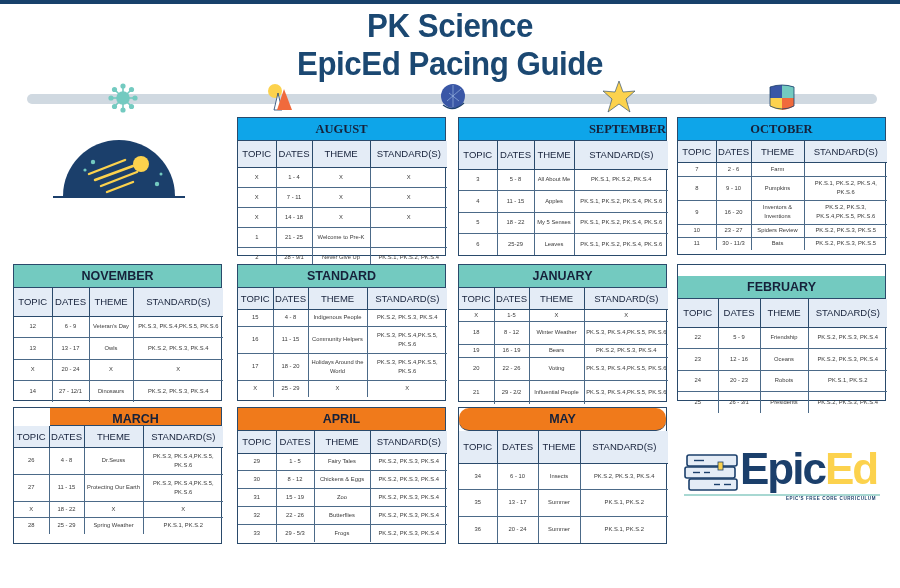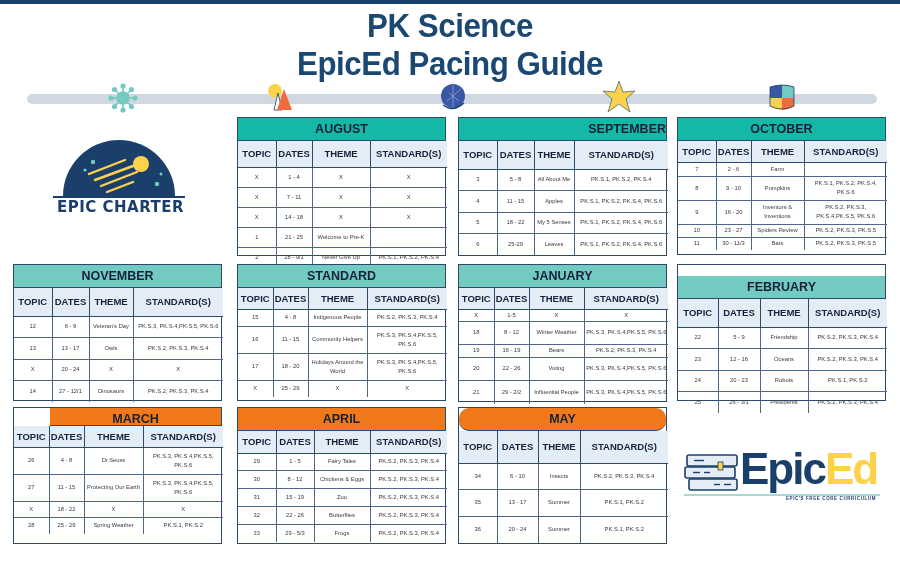--- a/index.html
+++ b/index.html
@@ -33,26 +33,26 @@
   }
 
   .month {
     position:absolute; border:1px solid #2a4a6b; background:#fff;
     box-sizing:border-box;
   }
   .month-head {
     text-align:center; font-weight:bold; color:#16213a; font-size:12.5px;
     border-bottom:1px solid #2a4a6b; box-sizing:border-box;
   }
-  .yellow { background:#14b8a6; }
+  .yellow { background:#0ea5e9;font-family:Liberation Serif, serif; }
   .teal { background:#73cac0; }
   .orange { background:#f07a1b; }
   table { border-collapse:collapse; width:100%; table-layout:fixed; }
   th {
-    background:#e4ecf6; color:#16213a; font-weight:bold; font-size:9.5px;
+    background:#e4ecf6; color:#16213a; font-weight:normal; font-size:9.5px;
     border:1px solid #2a4a6b; border-top:none; padding:0; text-align:center;
   }
   td {
     font-size:5.8px; color:#3a3a3a; text-align:center; border:1px solid #4c6a88;
     padding:0 1px; line-height:9px;
   }
   tr > *:first-child { border-left:none; }
   tr > *:last-child { border-right:none; }
   tbody tr:last-child td { border-bottom:none; }
 
@@ -129,21 +129,20 @@
       <line x1="26" y1="34" x2="62" y2="20"></line>
       <line x1="44" y1="52" x2="70" y2="42"></line>
     </g>
     <circle cx="30" cy="22" r="2.2" fill="#73cac0"></circle>
     <circle cx="22" cy="30" r="1.6" fill="#73cac0"></circle>
     <circle cx="94" cy="44" r="2.2" fill="#73cac0"></circle>
     <circle cx="98" cy="34" r="1.5" fill="#73cac0"></circle>
   </svg>
   <div class="dome-base"></div>
   <div class="logo-text">
-    <div>EPIC CHARTER</div>
   </div>
 </div>
 
 <div class="month" style="left:237px;top:117px;width:209px;height:139px;">
   <div class="month-head yellow" style="height:23px;line-height:23px;">AUGUST</div>
   <table>
       <colgroup>
         <col style="width: 38px;">
         <col style="width: 36px;">
         <col style="width: 58px;">

